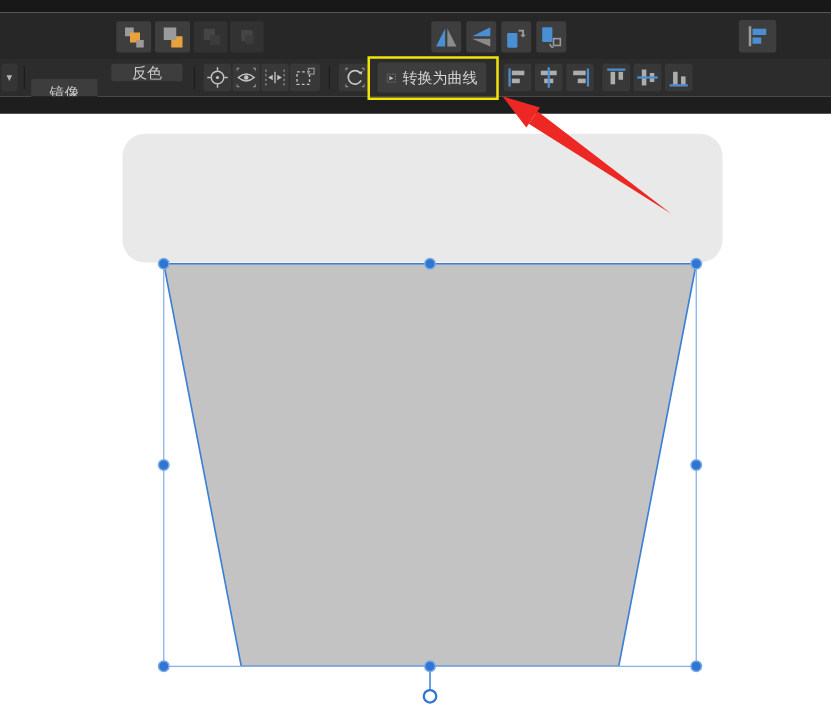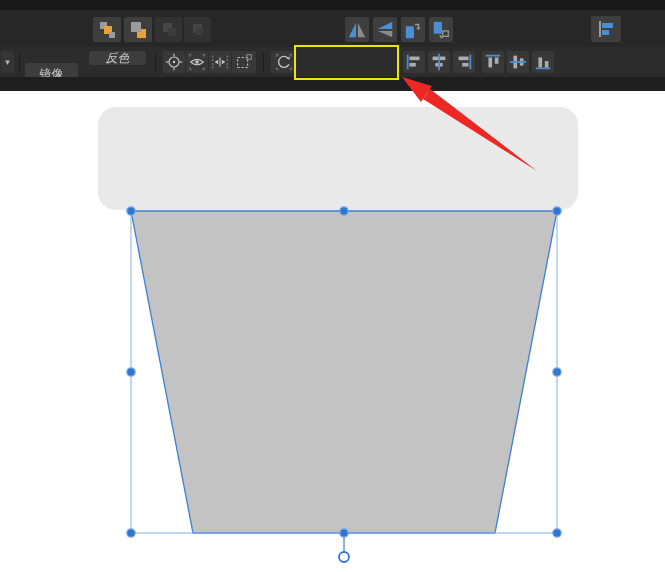--- a/index.html
+++ b/index.html
@@ -111,21 +111,21 @@
 
 <div class="toolbar-row2">
   <div class="txtbtn" style="left:1px;top:4px;width:13px;height:22px;background:#353535;">
     <span class="caret">▾</span>
   </div>
   <div class="sep" style="left:19px;top:6px;height:18px;"></div>
 
   <div class="txtbtn" style="left:25px;top:16px;width:53px;height:22px;">
     <span>镜像</span>
   </div>
-  <div class="txtbtn" style="left:89px;top:4px;width:57px;height:14px;font-style:italic;">
+  <div class="txtbtn" style="left:89px;top:4px;width:57px;height:14px;">
     <span>反色</span>
   </div>
   <div class="sep" style="left:155px;top:6px;height:18px;"></div>
 
   <div class="tbtn" style="left:163px;top:4px;width:22px;height:22px;background:#383838;">
     <svg width="20" height="20" viewBox="0 0 22 22">
       <circle cx="11" cy="11" r="5.5" fill="none" stroke="#c4c4c4" stroke-width="1.3"></circle>
       <circle cx="11" cy="11" r="1.4" fill="#c4c4c4"></circle>
       <line x1="11" y1="2" x2="11" y2="5" stroke="#c4c4c4" stroke-width="1.3"></line>
       <line x1="11" y1="17" x2="11" y2="20" stroke="#c4c4c4" stroke-width="1.3"></line>
@@ -158,20 +158,27 @@
   <div class="sep" style="left:263px;top:6px;height:18px;"></div>
 
   <div class="tbtn" style="left:271px;top:4px;width:25px;height:22px;background:#383838;">
     <svg width="20" height="20" viewBox="0 0 22 22">
       <path d="M3 5 v-2 h2 M17 3 h2 v2 M3 17 v2 h2 M19 17 v2 h-2" fill="none" stroke="#8a8a8a" stroke-width="1"></path>
       <path d="M15.8 7.2 A6 6 0 1 0 16.4 13.6" fill="none" stroke="#c4c4c4" stroke-width="1.5"></path>
       <polygon points="16.8,8.6 13.6,6.8 17.6,5.2" fill="#c4c4c4"></polygon>
     </svg>
   </div>
 
+  <div class="txtbtn convert-btn" style="left:302px;top:3px;width:87px;height:24px;">
+    <svg width="15" height="15" viewBox="0 0 16 16">
+      <rect x="1.5" y="1.5" width="13" height="13" fill="none" stroke="#9a9a9a" stroke-width="1.1" stroke-dasharray="2 2"></rect>
+      <polygon points="5,4.5 5,11.5 11.5,8" fill="#c6c6c6"></polygon>
+    </svg>
+    <span class="convert-label">转换为曲线</span>
+  </div>
 
   <div class="tbtn" style="left:403px;top:4px;width:22px;height:22px;background:#383838;">
     <svg width="20" height="20" viewBox="0 0 22 22">
       <line x1="4" y1="3" x2="4" y2="19" stroke="#4a8fd4" stroke-width="2"></line>
       <rect x="6" y="5" width="11" height="4" fill="#adadad"></rect>
       <rect x="6" y="12" width="7" height="4" fill="#adadad"></rect>
     </svg>
   </div>
   <div class="tbtn" style="left:428px;top:4px;width:22px;height:22px;background:#383838;">
     <svg width="20" height="20" viewBox="0 0 22 22">

